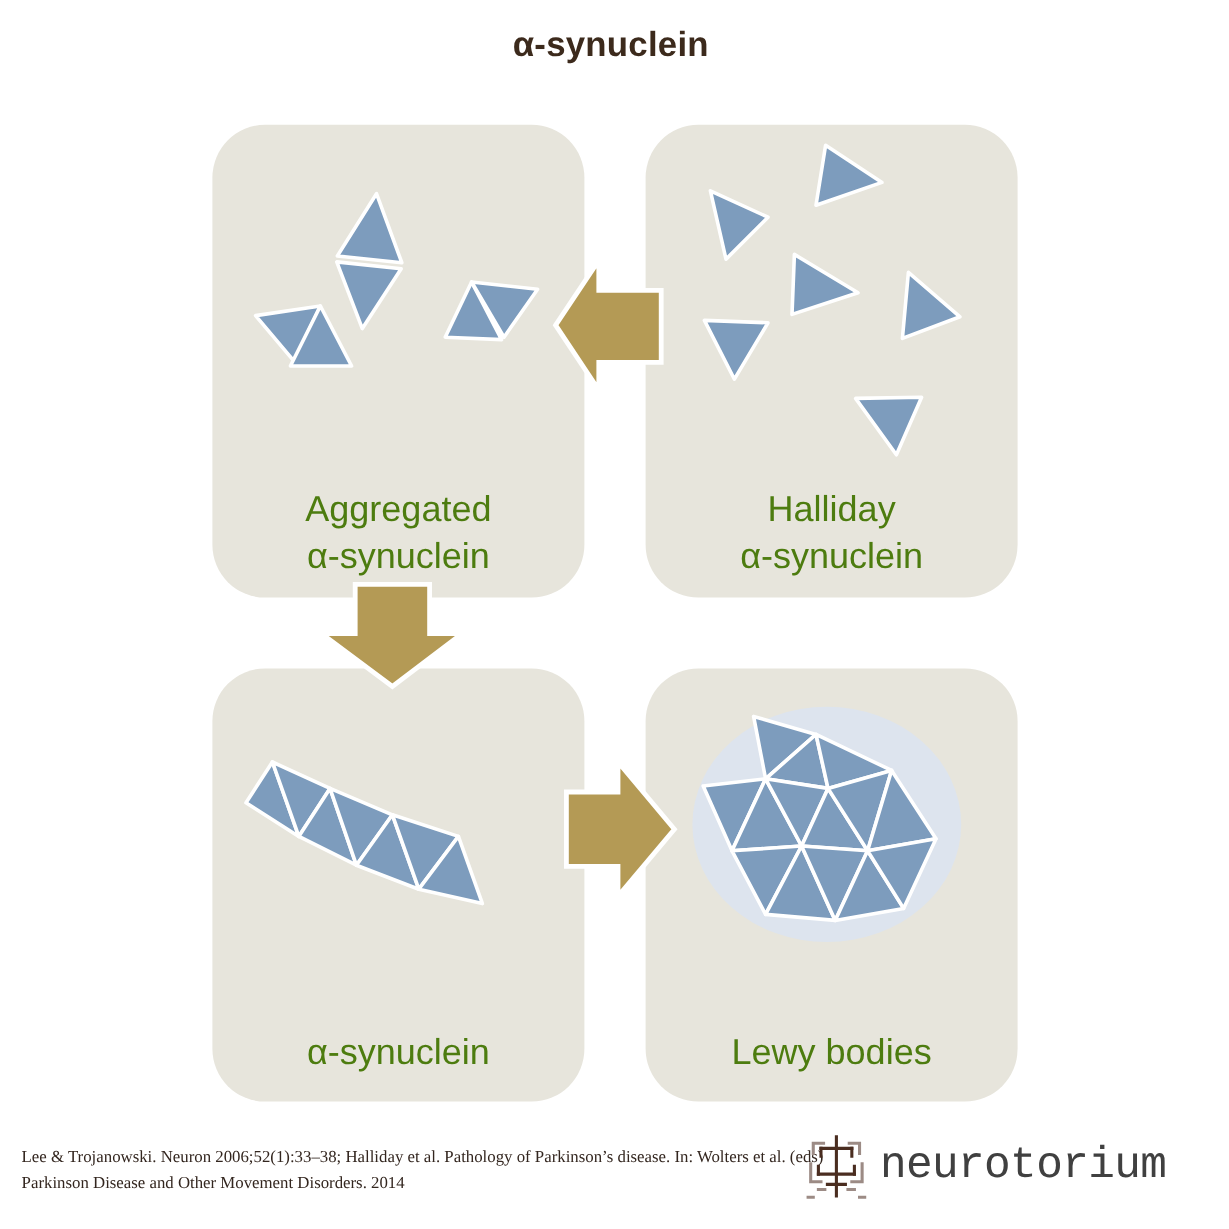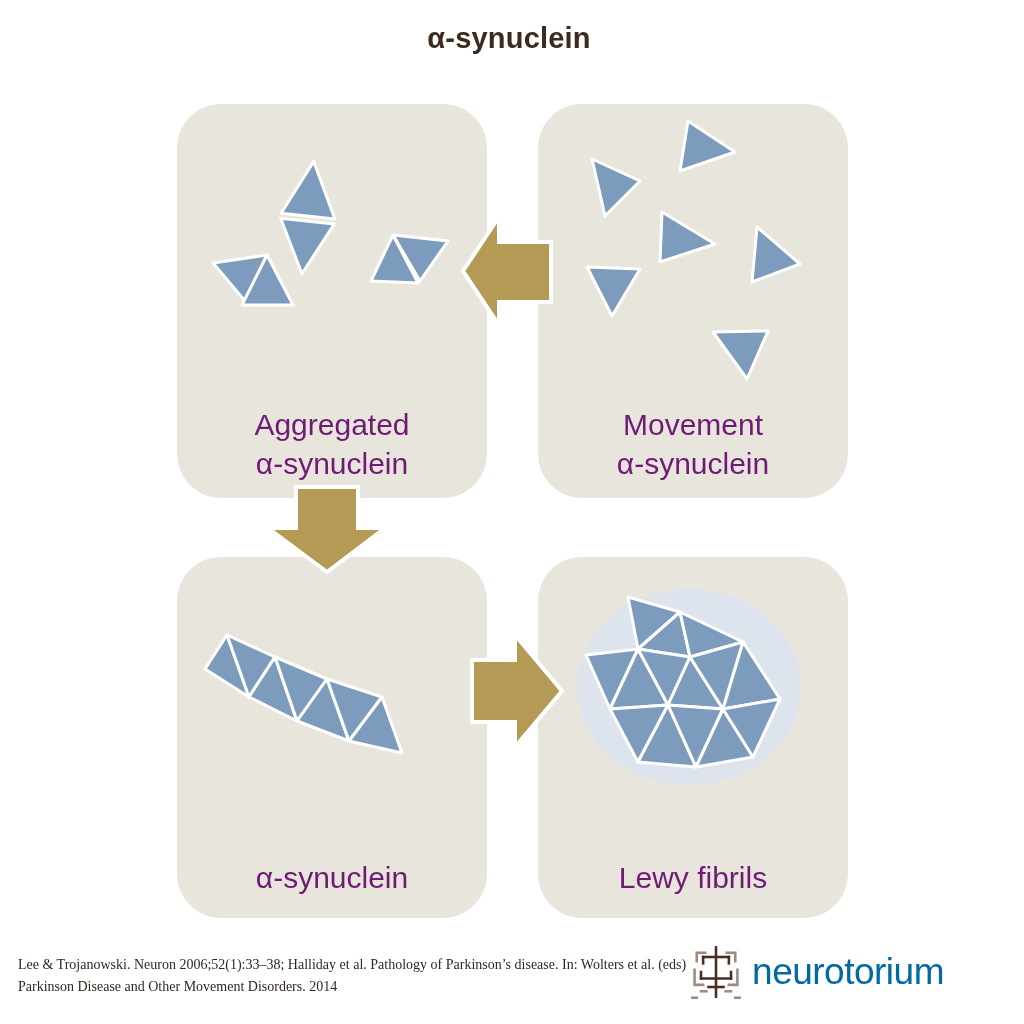--- a/index.html
+++ b/index.html
@@ -3,20 +3,21 @@
 <meta charset="utf-8">
 <style>
   html, body { margin: 0; padding: 0; background: #ffffff; }
   .canvas {
     position: relative;
     width: 952px;
     height: 1024px;
     background: #ffffff;
     font-family: "Liberation Sans", sans-serif;
     overflow: hidden;
+    padding-left: 28px;
   }
   .page-title {
     position: absolute;
     top: 22px;
     left: 0;
     width: 1018px;
     margin: 0;
     text-align: center;
     font-size: 29px;
     font-weight: bold;
@@ -32,21 +33,21 @@
   #panel-monomeric  { left: 538px; top: 104px; width: 310px; height: 394px; }
   #panel-fibrils    { left: 177px; top: 557px; width: 310px; height: 361px; }
   #panel-lewy       { left: 538px; top: 557px; width: 310px; height: 361px; }
   .panel .art { position: absolute; left: 0; top: 0; width: 100%; height: 100%; }
   .panel-label {
     position: absolute;
     left: 0;
     right: 0;
     text-align: center;
     font-size: 30px;
-    color: #701a75;
+    color: #4d7c0f;
     line-height: 1.32;
   }
   .panel-label span { display: block; }
   .top-label { bottom: 14px; }
   .bottom-label { bottom: 20px; }
   .tri { fill: #7d9cbd; stroke: #ffffff; stroke-width: 3; stroke-linejoin: round; }
   .halo { fill: #dde4ee; }
   .arrow { fill: #b49a55; stroke: #ffffff; stroke-width: 4; stroke-linejoin: miter; }
   .overlay {
     position: absolute;
@@ -68,22 +69,23 @@
   .logo {
     position: absolute;
     top: 942px;
     right: 8px;
     display: flex;
     align-items: center;
     gap: 8px;
   }
   .logo-text {
     font-size: 37px;
-    color: #0369a1;
+    color: #404040;
     letter-spacing: -0.5px;
+    font-family: Liberation Mono, monospace;
   }
   .logo-icon-dark  { stroke: #4a2d20; stroke-width: 2.4; fill: none; stroke-linecap: square; }
   .logo-icon-light { stroke: #9c8b85; stroke-width: 2.4; fill: none; stroke-linecap: square; }
 </style>
 </head>
 <body>
 
 <div class="canvas">
 
   <h1 class="page-title">α-synuclein</h1>
@@ -108,21 +110,21 @@
   <div class="panel" id="panel-monomeric">
     <svg class="art" viewBox="0 0 310 394">
       <polygon class="tri" points="150,17 197,48 142,67"></polygon>
       <polygon class="tri" points="54,55 102,77 67,112"></polygon>
       <polygon class="tri" points="124,108 177,140 122,158"></polygon>
       <polygon class="tri" points="219,123 262,160 214,178"></polygon>
       <polygon class="tri" points="49,163 102,165 74,212"></polygon>
       <polygon class="tri" points="175,228 230,227 209,275"></polygon>
     </svg>
     <div class="panel-label top-label">
-      <span>Movement</span>
+      <span>Halliday</span>
       <span>α-synuclein</span>
     </div>
   </div>
 
   <div class="panel" id="panel-fibrils">
     <svg class="art" viewBox="0 0 310 361">
       <polygon class="tri" points="28,112 50,78 72,140"></polygon>
       <polygon class="tri" points="50,78 98,100 72,140"></polygon>
       <polygon class="tri" points="72,140 98,100 120,164"></polygon>
       <polygon class="tri" points="98,100 150,122 120,164"></polygon>
@@ -147,21 +149,21 @@
       <polygon class="tri" points="152,100 185,152 130,148"></polygon>
       <polygon class="tri" points="152,100 205,85 185,152"></polygon>
       <polygon class="tri" points="205,85 242,142 185,152"></polygon>
       <polygon class="tri" points="72,152 130,148 100,205"></polygon>
       <polygon class="tri" points="130,148 158,210 100,205"></polygon>
       <polygon class="tri" points="130,148 185,152 158,210"></polygon>
       <polygon class="tri" points="185,152 215,200 158,210"></polygon>
       <polygon class="tri" points="185,152 242,142 215,200"></polygon>
     </svg>
     <div class="panel-label bottom-label">
-      <span>Lewy fibrils</span>
+      <span>Lewy bodies</span>
       <span></span>
     </div>
   </div>
 
   <svg class="overlay" viewBox="0 0 1024 1024">
     <polygon class="arrow" points="463,271 499,217 499,242 551,242 551,302 499,302 499,325"></polygon>
     <polygon class="arrow" points="296,487 358,487 358,528 385,528 327,572 268,528 296,528"></polygon>
     <polygon class="arrow" points="472,660 515,660 515,635 562,691 515,747 515,722 472,722"></polygon>
   </svg>
 

